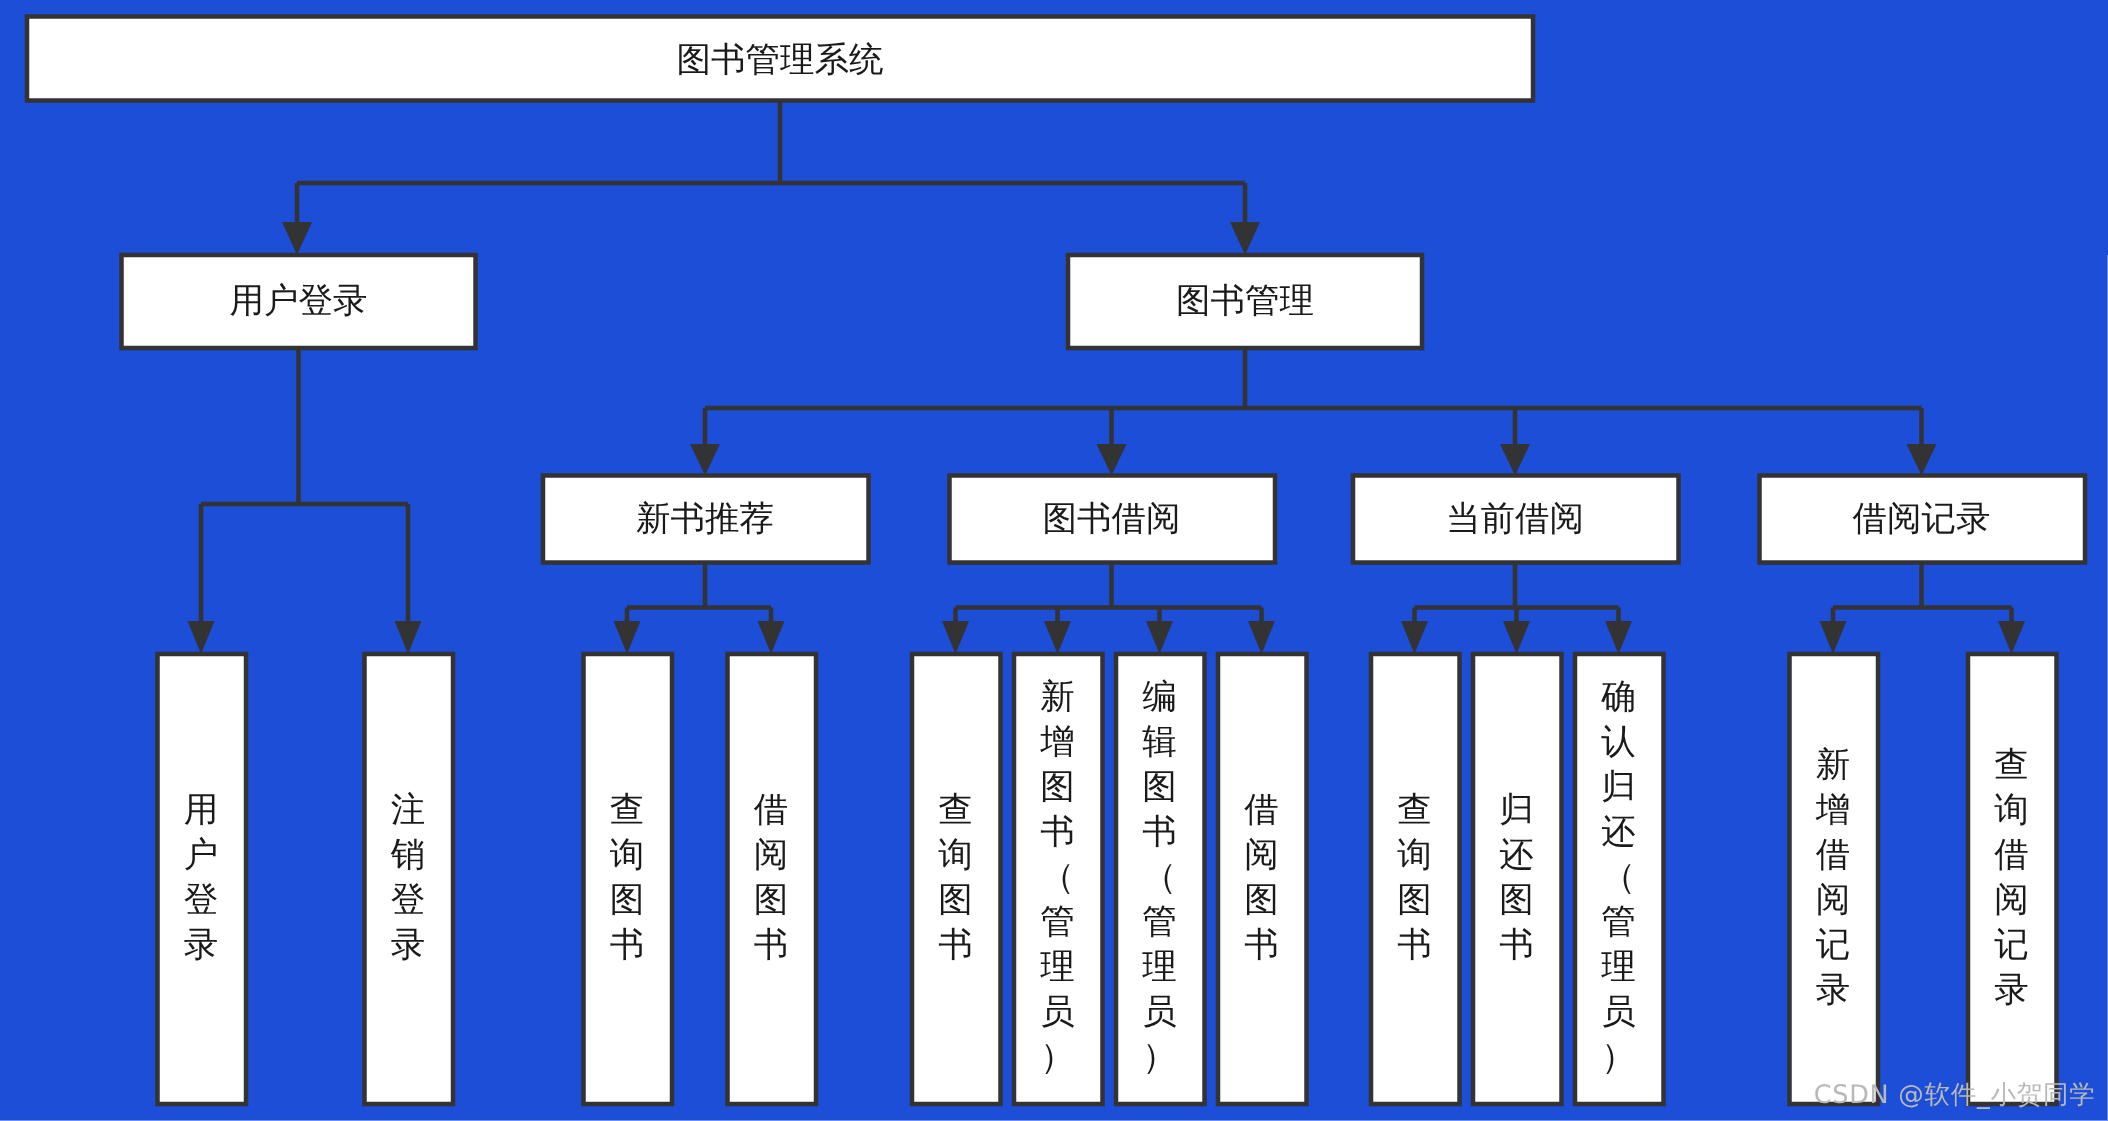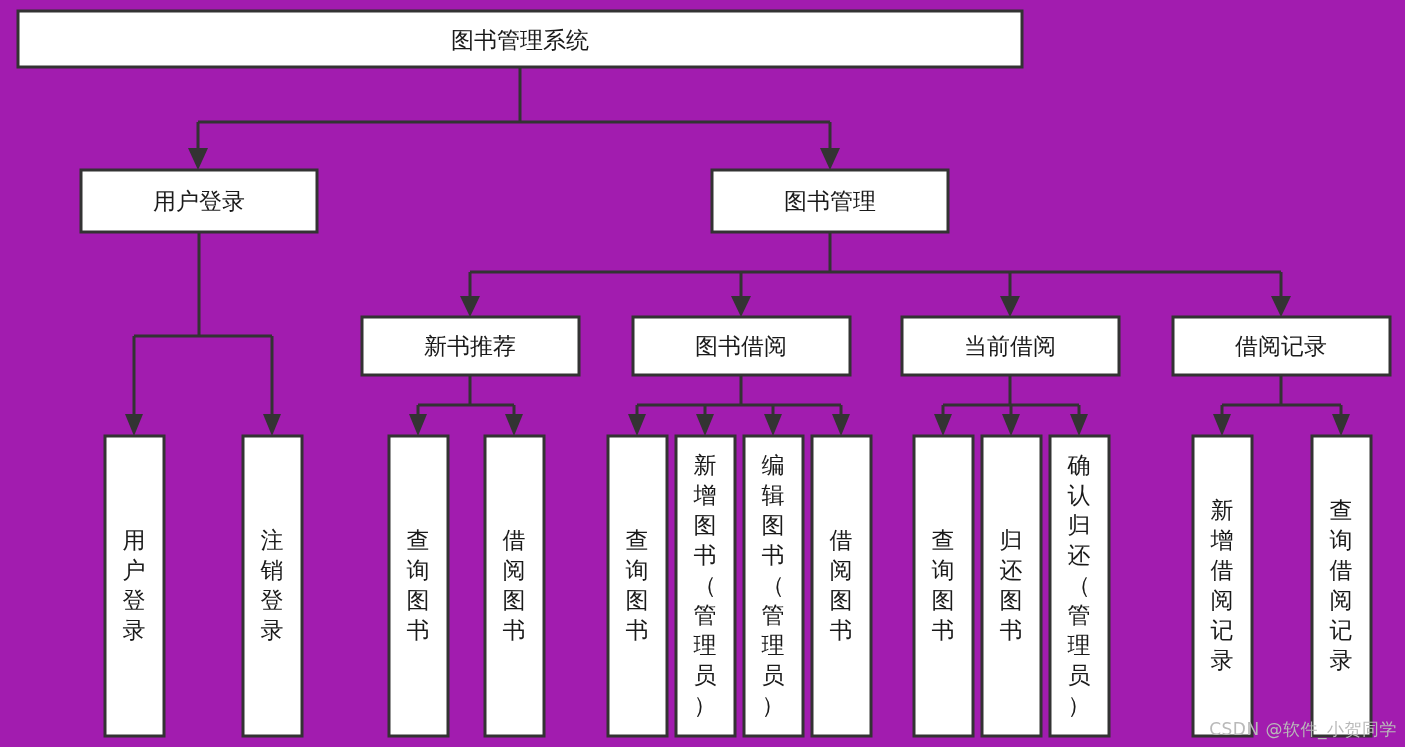--- a/index.html
+++ b/index.html
@@ -11,21 +11,21 @@
   body {
     width: 1405px;
     height: 747px;
     overflow: hidden;
     font-family: "DejaVu Sans", "Liberation Sans", sans-serif;
   }
   #diagram-root {
     position: relative;
     width: 1405px;
     height: 747px;
-    background: #a21caf;
+    background: #1d4ed8;
     text-align: right;
   }
   svg#tree-svg {
     position: absolute;
     top: 0;
     left: 0;
     width: 1405px;
     height: 747px;
     display: block;
   }

